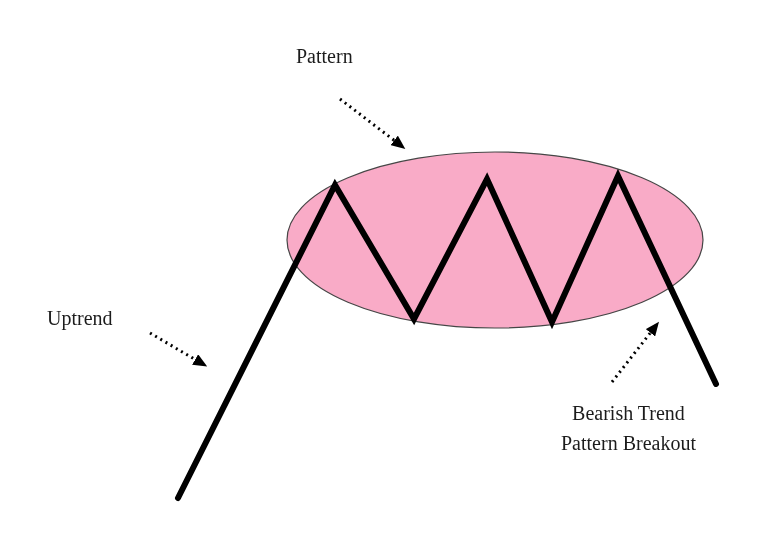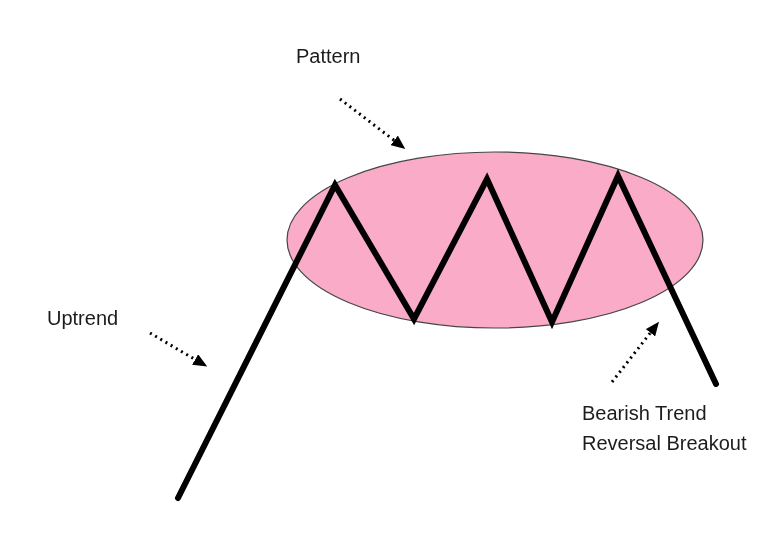--- a/index.html
+++ b/index.html
@@ -6,37 +6,37 @@
     margin: 0;
     padding: 0;
     background: #ffffff;
   }
   .canvas {
     position: relative;
     width: 771px;
     height: 556px;
     background: #ffffff;
     overflow: hidden;
-    font-family: Liberation Sans, sans-serif;
+    font-family: Liberation Serif, serif;
   }
   .canvas svg {
     position: absolute;
     left: 0;
     top: 0;
   }
   .label {
     position: absolute;
     font-size: 20px;
     line-height: 24px;
     color: #1c1c1c;
     white-space: nowrap;
   }
   .label-pattern  { left: 296px; top: 44px; }
   .label-uptrend  { left: 47px;  top: 306px; }
-  .label-breakout { left: 582px; top: 398px; line-height: 30px; }
+  .label-breakout { left: 561px; top: 398px; line-height: 30px; text-align: center; }
 </style>
 </head>
 <body>
 
 <div class="canvas">
 
   <svg width="781" height="556" viewBox="0 0 781 556">
     <defs>
       <marker id="arrowhead" markerUnits="userSpaceOnUse" markerWidth="14" markerHeight="12" viewBox="0 0 14 12" refX="1" refY="6" orient="auto">
         <path d="M0,0 L14,6 L0,12 z" fill="#000000"></path>
@@ -53,16 +53,16 @@
 
     <line stroke-width="3" stroke-dasharray="2 4" stroke-linecap="butt" marker-end="url(#arrowhead)" x1="612" y1="382" x2="651" y2="332" stroke="#000000"></line>
   </svg>
 
   <div class="label label-pattern">Pattern</div>
 
   <div class="label label-uptrend">Uptrend</div>
 
   <div class="label label-breakout">
     <div>Bearish Trend</div>
-    <div>Reversal Breakout</div>
+    <div>Pattern Breakout</div>
   </div>
 
 </div>
 
 </body></html>

